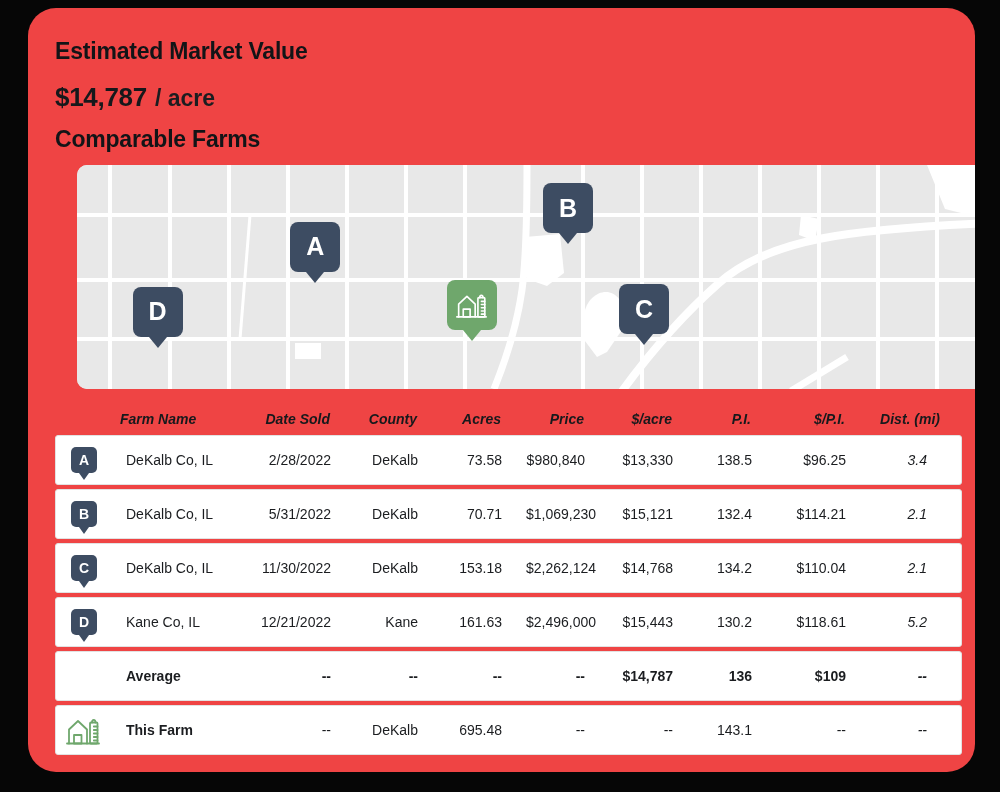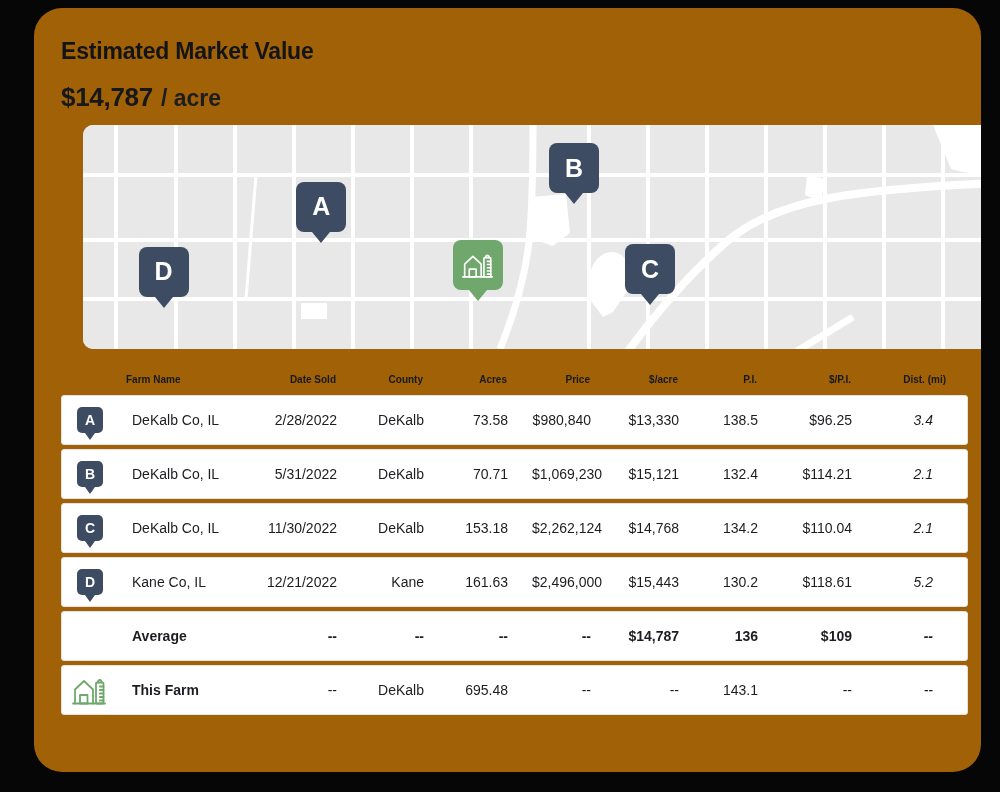--- a/index.html
+++ b/index.html
@@ -1,21 +1,20 @@
 <!DOCTYPE html>
 <html><head>
 <meta charset="utf-8">
 <style>
   * { box-sizing: border-box; margin: 0; padding: 0; }
   html, body { width: 1000px; height: 792px; background: #060606; font-family: "Liberation Sans", sans-serif; }
   .card {
     position: absolute; left: 28px; top: 8px; width: 947px; height: 764px;
-    background: #a16207; border-radius: 28px; padding: 30px 27px 0 27px; overflow: hidden;
+    background: #ef4444; border-radius: 28px; padding: 30px 27px 0 27px; overflow: hidden;
     color: #16181b;
-    margin-left: 6px;
   }
   .h1 { font-size: 23px; font-weight: 700; letter-spacing: -0.2px; color: #121417; }
   .value-row { display: flex; align-items: baseline; margin-top: 17px; }
   .per-acre-group { width: 345px; display: flex; align-items: baseline; }
   .big-val { font-size: 26px; font-weight: 700; letter-spacing: -0.3px; }
   .val-suffix { font-size: 23px; font-weight: 700; margin-left: 8px; color: #1b1d20; }
   .h2 { font-size: 23px; font-weight: 700; letter-spacing: -0.2px; margin-top: 13px; color: #121417; }
 
   
   .map {
@@ -30,21 +29,21 @@
   }
   .map-marker .ltr { color: #fff; font-size: 25px; font-weight: 700; }
   .map-marker::after {
     content: ""; position: absolute; top: 100%; left: 50%; transform: translateX(-50%);
     border: 9px solid transparent; border-top-width: 11px; border-bottom: none;
   }
 
   
   .tablewrap { margin-top: 19px; width: 907px; }
   .grid-row { display: grid; grid-template-columns: 56px 127px 116px 87px 84px 83px 88px 79px 94px 93px; align-items: center; }
-  .thead { height: 22px; font-size: 10px; font-weight: 700; color: #17191c; margin-bottom: 5px; }
+  .thead { height: 22px; font-size: 14px; font-weight: 700; color: #17191c; margin-bottom: 5px; font-style: italic; }
   .cell-num { text-align: right; padding-right: 24px; }
   .cell-dist { text-align: right; padding-right: 36px; font-style: italic; }
   .th-dist { text-align: right; padding-right: 22px; }
   .th-name { padding-left: 9px; }
   .cell-name { padding-left: 14px; font-size: 14px; }
   .trow {
     height: 50px; border: 1px solid #e2e2e2; border-radius: 3px; background: #fff;
     margin-bottom: 4px; font-size: 14px; color: #1b1d20;
   }
   .trow.bold-row { font-weight: 700; }
@@ -68,20 +67,21 @@
 
   <div class="h1">Estimated Market Value</div>
 
   <div class="value-row">
     <div class="per-acre-group">
       <span class="big-val">$14,787</span>
       <span class="val-suffix">/ acre</span>
     </div>
   </div>
 
+  <div class="h2">Comparable Farms</div>
 
   <div class="map" id="map">
     <svg class="bg" width="916" height="224" viewBox="0 0 916 224" preserveAspectRatio="none">
       <rect x="0" y="0" width="916" height="224" fill="#e8e8e8"></rect>
 
       <g stroke="#ffffff" stroke-width="4">
         <line x1="33" y1="0" x2="33" y2="224"></line>
           <line x1="93" y1="0" x2="93" y2="224"></line>
         <line x1="152" y1="0" x2="152" y2="224"></line>
           <line x1="211" y1="0" x2="211" y2="224"></line>

